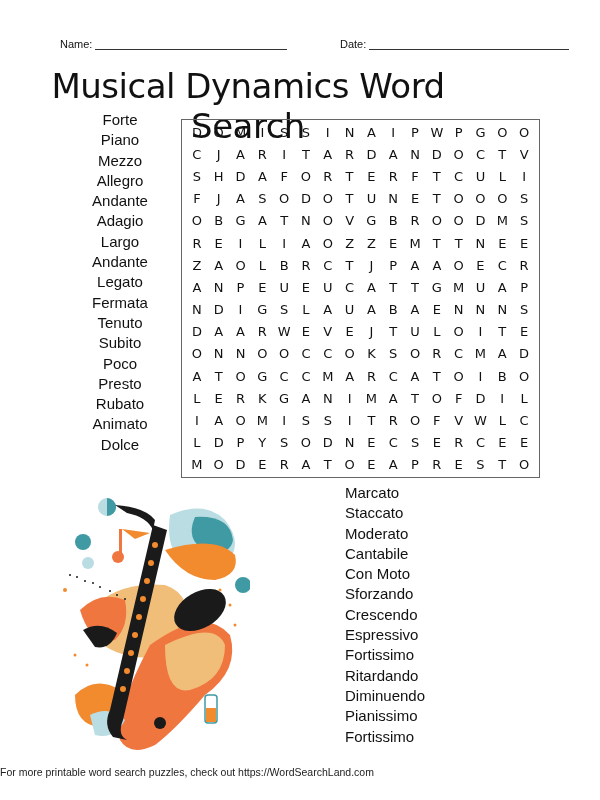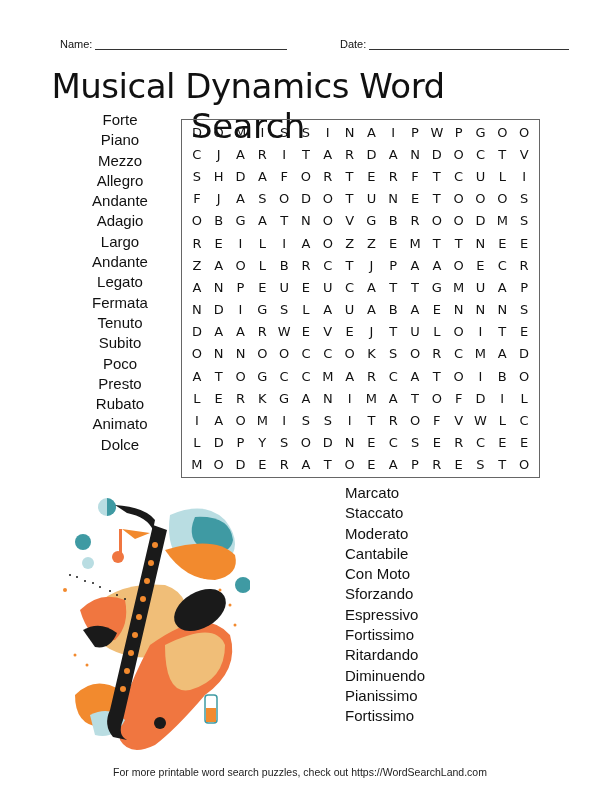--- a/index.html
+++ b/index.html
@@ -9,21 +9,21 @@
   .date-field { left:312px;padding-left:28px; }
   .blank { display:inline-block; border-bottom:1px solid #333; vertical-align:bottom; margin-left:3px; height:10px; }
   .name-field .blank { width:192px; }
   .date-field .blank { width:200px; }
   .title { position:absolute; top:66px; left:0; width:496px; text-align:center; font-size:34px; font-family:"DejaVu Sans", sans-serif; font-weight:400; letter-spacing:-0.5px; color:#111; }
   .word-list-left { position:absolute; left:80px; top:110px; width:80px; text-align:center; font-size:15px; line-height:20.3px; }
   .word-list-bottom { position:absolute; left:345px; top:483px; width:105px; text-align:left; font-size:15px; line-height:20.3px; }
   .word { display:block; }
   .grid { position:absolute; left:181px; top:119px; width:359px; height:359px; border:1.5px solid #666; box-sizing:border-box; display:grid; grid-template-columns:repeat(16, 1fr); grid-template-rows:repeat(16, 1fr); padding:1px 4px; }
   .cell { display:flex; align-items:center; justify-content:center; font-size:13px; font-family:"DejaVu Sans", sans-serif; color:#111; }
-  .footer { position:absolute; top:766px; left:0; width:600px; text-align:center; font-size:10.5px; color:#222; }
+  .footer { position:absolute; top:766px; left:0; width:600px; font-size:10.5px; color:#222; }
   .art { position:absolute; left:55px; top:495px; width:195px; height:265px; }
 </style>
 </head>
 <body>
 
 <div class="header-line name-field">
   <span>Name:</span><span class="blank"></span>
 </div>
 <div class="header-line date-field">
   <span>Date:</span><span class="blank"></span>
@@ -310,20 +310,21 @@
     <div class="cell">O</div>
   </div>
 
 <div class="word-list-bottom" id="wl-bottom">
     <span class="word">Marcato</span>
     <span class="word">Staccato</span>
     <span class="word">Moderato</span>
     <span class="word">Cantabile</span>
     <span class="word">Con Moto</span>
     <span class="word">Sforzando</span>
+    <span class="word">Crescendo</span>
     <span class="word">Espressivo</span>
     <span class="word">Fortissimo</span>
     <span class="word">Ritardando</span>
     <span class="word">Diminuendo</span>
     <span class="word">Pianissimo</span>
     <span class="word">Fortissimo</span>
   </div>
 
 <svg class="art" viewBox="0 0 195 265" xmlns="http://www.w3.org/2000/svg">
 

